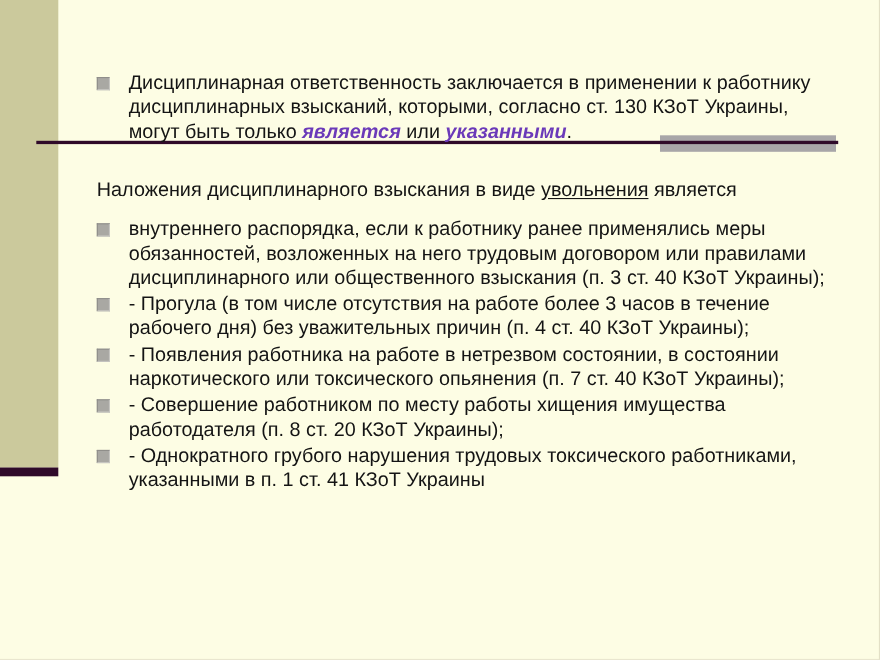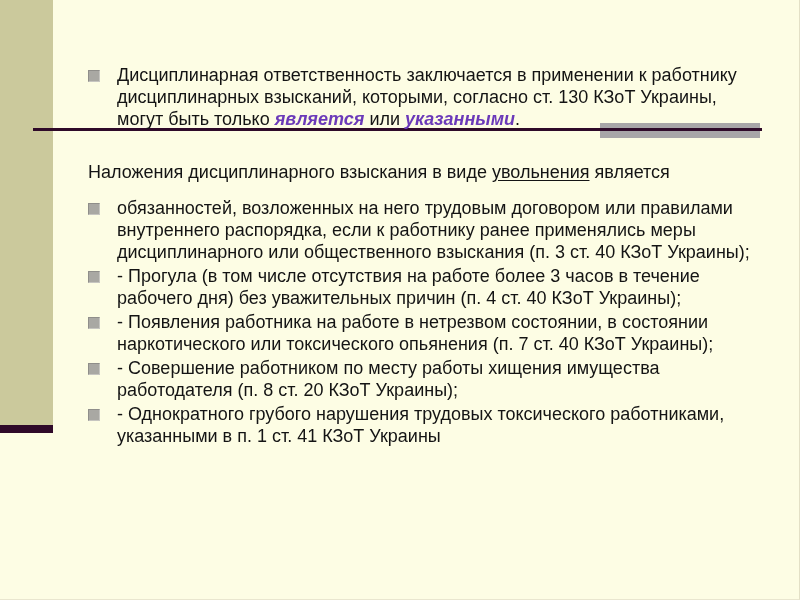--- a/index.html
+++ b/index.html
@@ -98,22 +98,22 @@
         </div>
       </div>
       <div class="block" data-name="lead-paragraph">
         <div class="text" data-name="lead-paragraph-text">
           <div class="line" data-name="text-line"><span class="run n" data-name="text-run">Наложения дисциплинарного взыскания в виде </span><span class="run u" data-name="underlined-term">увольнения</span><span class="run n" data-name="text-run"> является</span></div>
         </div>
       </div>
       <div class="block" data-name="case-item-systematic">
         <span class="bullet" data-name="bullet-square-icon"></span>
         <div class="text" data-name="case-item-systematic-text">
+          <div class="line" data-name="text-line"><span class="run n" data-name="text-run">внутреннего распорядка, если к работнику ранее применялись меры</span></div>
           <div class="line" data-name="text-line"><span class="run n" data-name="text-run">обязанностей, возложенных на него трудовым договором или правилами</span></div>
-          <div class="line" data-name="text-line"><span class="run n" data-name="text-run">внутреннего распорядка, если к работнику ранее применялись меры</span></div>
           <div class="line" data-name="text-line"><span class="run n" data-name="text-run">дисциплинарного или общественного взыскания (п. 3 ст. 40 КЗоТ Украины);</span></div>
         </div>
       </div>
       <div class="block" data-name="case-item-absenteeism">
         <span class="bullet" data-name="bullet-square-icon"></span>
         <div class="text" data-name="case-item-absenteeism-text">
           <div class="line" data-name="text-line"><span class="run n" data-name="text-run">- Прогула (в том числе отсутствия на работе более 3 часов в течение</span></div>
           <div class="line" data-name="text-line"><span class="run n" data-name="text-run">рабочего дня) без уважительных причин (п. 4 ст. 40 КЗоТ Украины);</span></div>
         </div>
       </div>

